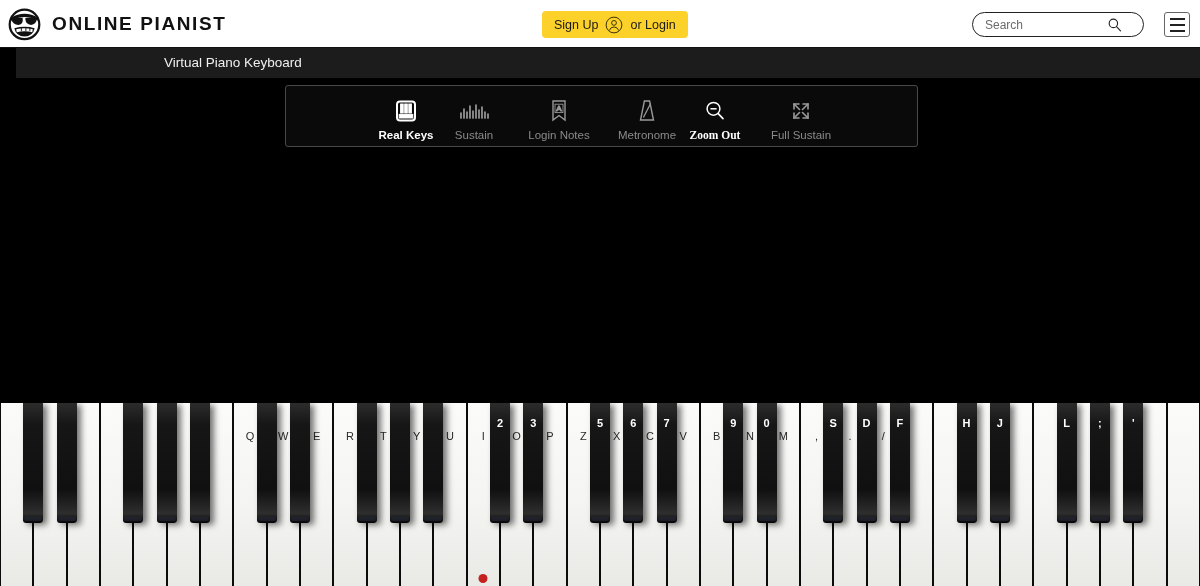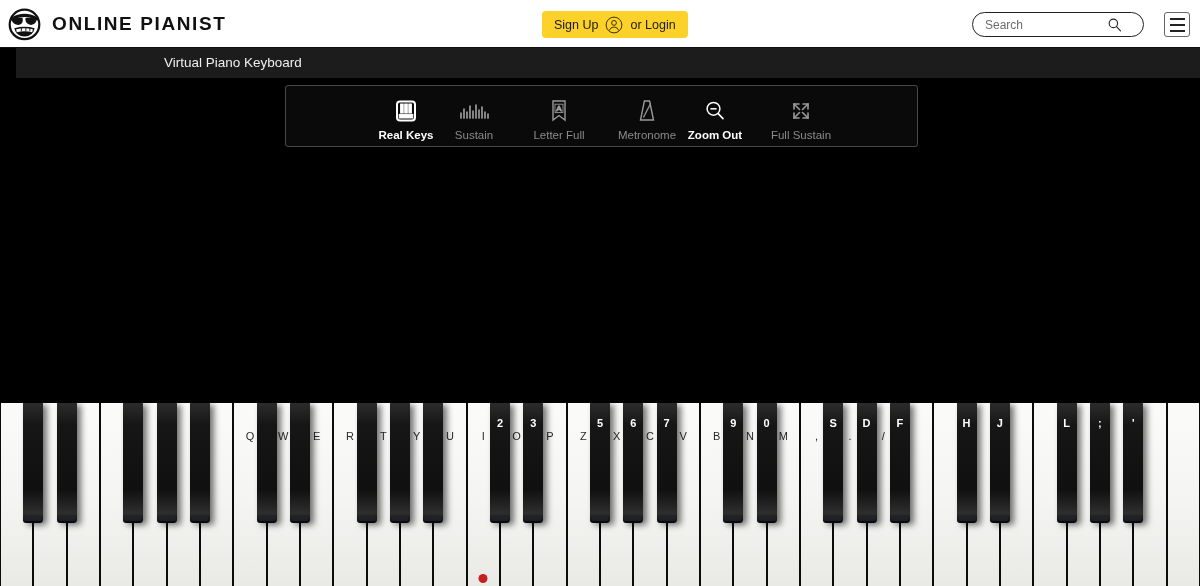--- a/index.html
+++ b/index.html
@@ -106,21 +106,21 @@
   .tool.active .tlabel { color: #ffffff; font-weight: 600; }
   .tool.idle .tlabel { color: #8a8a8a; }
   .tool.active svg { stroke: #ffffff; fill: #ffffff; }
   .tool.idle svg { stroke: #9a9a9a; fill: #9a9a9a; }
 
   
   #tool-realkeys   { position: absolute; left: 82px;  top: 0; }
   #tool-sustain    { position: absolute; left: 150px; top: 0; }
   #tool-letternotes{ position: absolute; left: 227px; top: 0; }
   #tool-metronome  { position: absolute; left: 315px; top: 0; }
-  #tool-zoomout    { position: absolute; left: 391px; top: 0; }
+  #tool-zoomout    { position: absolute; left: 391px; top: 0; font-family: Liberation Serif, serif; }
   #tool-fullscreen { position: absolute; left: 469px; top: 0; }
   #tool-letternotes { width: 92px; }
   #tool-metronome { width: 92px; }
   #tool-fullscreen { width: 92px; }
 
   
   #piano {
     position: absolute; left: 0; top: 325px;
     width: 1200px; height: 183px;
     overflow: hidden;
@@ -245,21 +245,21 @@
     </div>
 
     <div class="tool idle" id="tool-letternotes">
       <span class="glyph">
         <svg width="20" height="24" viewBox="0 0 20 24">
           <path d="M4 2 L16 2 L16 21 L10 16.5 L4 21 Z" fill="none" stroke="#9a9a9a" stroke-width="1.4"></path>
           <text x="10" y="12" font-size="8" fill="#9a9a9a" text-anchor="middle" font-family="Liberation Sans, sans-serif">A</text>
           <rect x="6" y="5.2" width="8" height="8.4" fill="none" stroke="#9a9a9a" stroke-width="0.9"></rect>
         </svg>
       </span>
-      <span class="tlabel">Letter Full</span>
+      <span class="tlabel">Login Notes</span>
     </div>
 
     <div class="tool idle" id="tool-metronome">
       <span class="glyph">
         <svg width="20" height="24" viewBox="0 0 20 24">
           <path d="M7.4 2 L12.6 2 L16.5 21 L3.5 21 Z" fill="none" stroke="#9a9a9a" stroke-width="1.4"></path>
           <line x1="13.6" y1="4.5" x2="6.4" y2="18.5" stroke="#9a9a9a" stroke-width="1.3"></line>
         </svg>
       </span>
       <span class="tlabel">Metronome</span>

